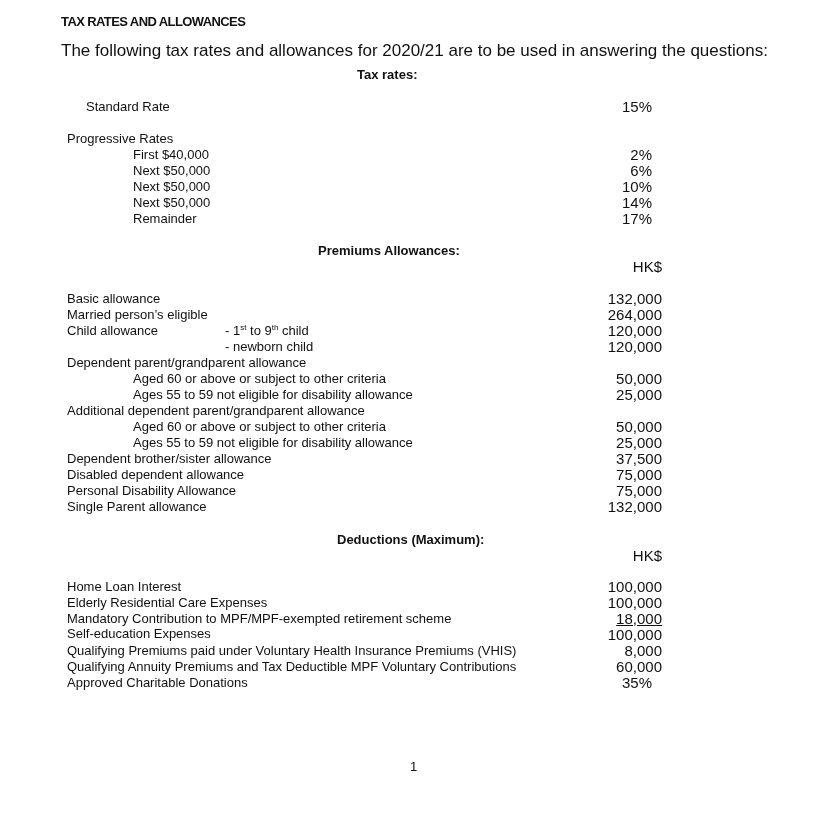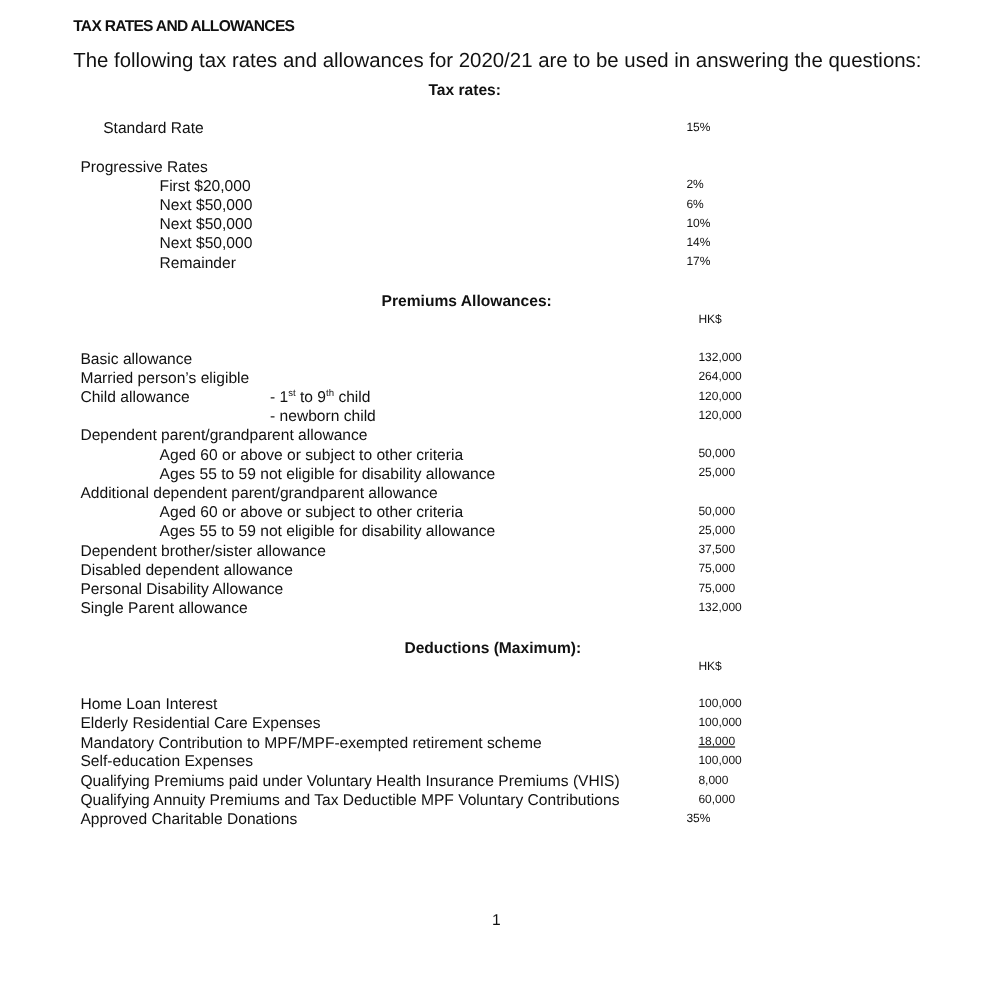--- a/index.html
+++ b/index.html
@@ -6,38 +6,38 @@
     body {
       width: 828px; height: 822px; position: relative; overflow: hidden;
       font-family: "Liberation Sans", sans-serif; color: #111;
       font-size: 13px;
     }
     .abs { position: absolute; white-space: nowrap; }
     .title { left: 61px; top: 14px; font-weight: bold; font-size: 13px; letter-spacing: -0.6px; }
     .intro { left: 61px; top: 41px; font-size: 17px; }
     .heading { font-weight: bold; font-size: 13px; }
     .lbl { font-size: 13px; line-height: 16px; }
-    .val { font-size: 10px; line-height: 16px; width: 80px; }
+    .val { font-size: 15px; line-height: 16px; text-align: right; width: 80px; }
     .sup { font-size: 8px; vertical-align: super; line-height: 0; }
     .pagenum { left: 410px; top: 759px; font-size: 13px; }
   </style>
 </head>
 <body>
 
 <div class="abs title">TAX RATES AND ALLOWANCES</div>
 <div class="abs intro">The following tax rates and allowances for 2020/21 are to be used in answering the questions:</div>
 
 <div class="abs heading" style="left:357px; top:67px;">Tax rates:</div>
 
 <div class="abs lbl" style="left:54px; top:99px;margin-left:32px;">Standard Rate</div>
 <div class="abs val" style="left:572px; top:99px;">15%</div>
 
 <div class="abs lbl" style="left:67px; top:131px;">Progressive Rates</div>
 
-<div class="abs lbl" style="left:133px; top:147px;">First $20,000</div>
+<div class="abs lbl" style="left:133px; top:147px;">First $40,000</div>
 <div class="abs val" style="left:572px; top:147px;">2%</div>
 <div class="abs lbl" style="left:133px; top:163px;">Next $50,000</div>
 <div class="abs val" style="left:572px; top:163px;">6%</div>
 <div class="abs lbl" style="left:133px; top:179px;">Next $50,000</div>
 <div class="abs val" style="left:572px; top:179px;">10%</div>
 <div class="abs lbl" style="left:133px; top:195px;">Next $50,000</div>
 <div class="abs val" style="left:572px; top:195px;">14%</div>
 <div class="abs lbl" style="left:133px; top:211px;">Remainder</div>
 <div class="abs val" style="left:572px; top:211px;">17%</div>
 

